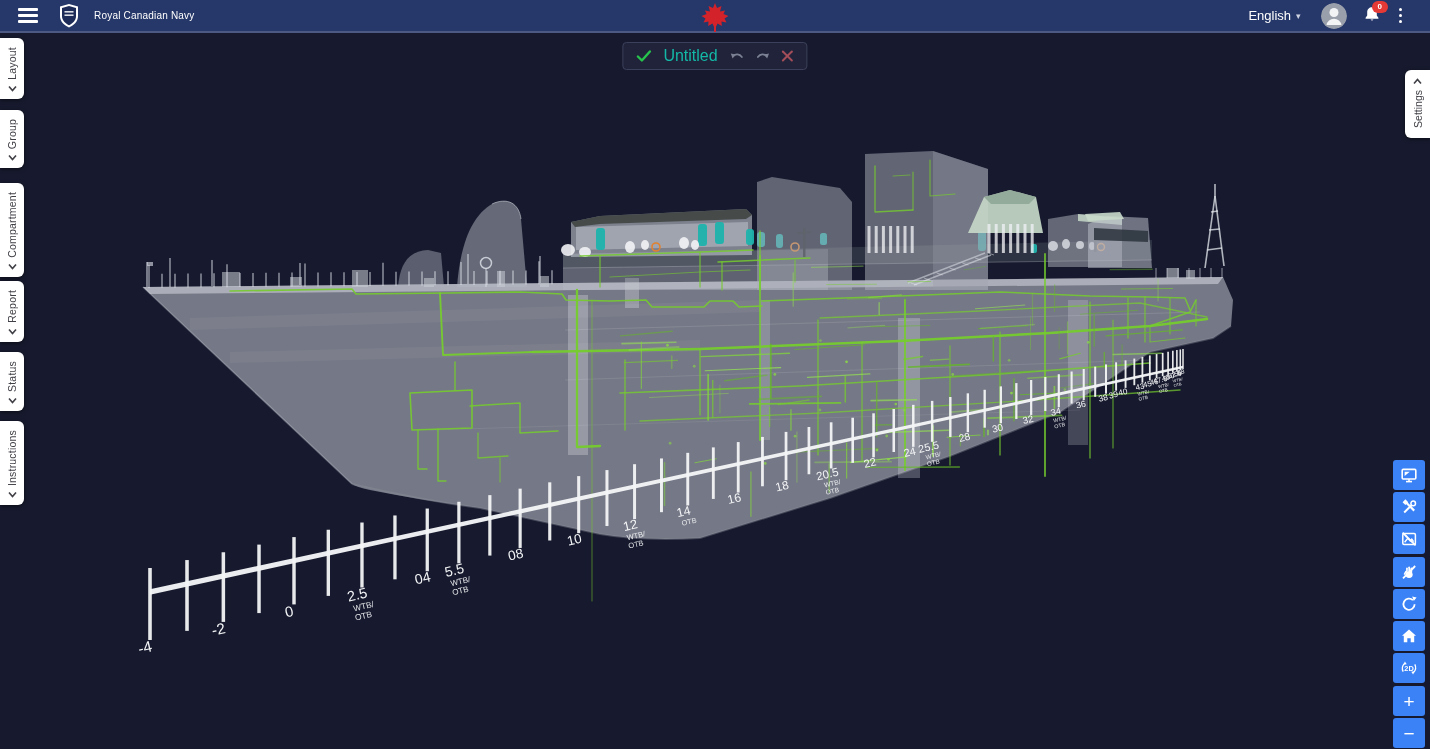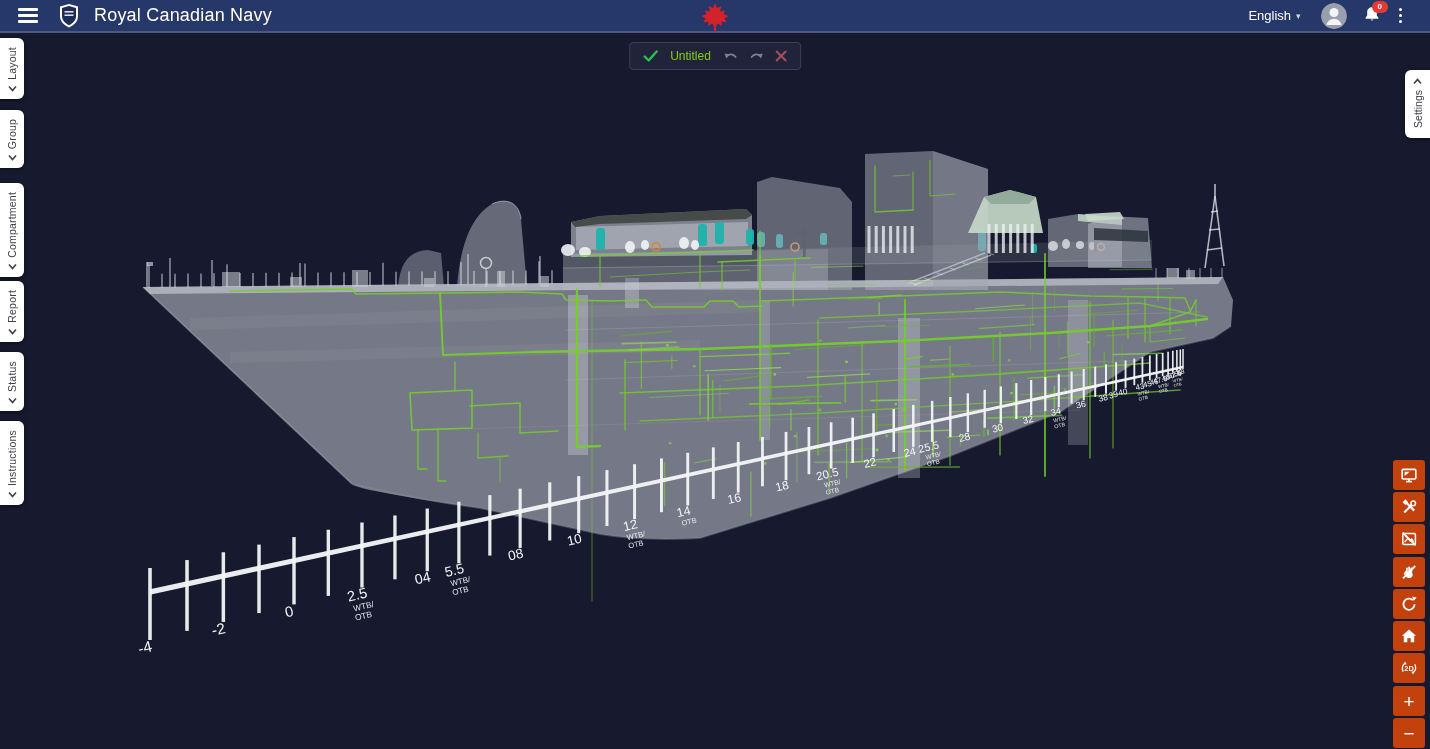--- a/index.html
+++ b/index.html
@@ -3,49 +3,49 @@
 <meta charset="utf-8">
 <style>
   html,body{margin:0;padding:0;background:#0e1020;}
   .stage{position:relative;width:1430px;height:749px;overflow:hidden;background:#171a2e;font-family:"Liberation Sans",sans-serif;}
 
   
   .navbar{position:absolute;top:0;left:0;right:0;height:31px;background:#263869;border-bottom:2px solid #4d5983;display:flex;align-items:center;z-index:30;}
   .nav-left{display:flex;align-items:center;gap:14px;padding-left:18px;}
   .hamburger{width:26px;height:22px;display:flex;flex-direction:column;justify-content:center;gap:3.5px;background:none;border:none;cursor:pointer;padding:0;}
   .hamburger span{display:block;width:20px;height:2.4px;background:#fff;border-radius:1px;}
-  .nav-title{color:#fff;font-size:18px;letter-spacing:.2px;}
+  .nav-title{color:#fff;font-size:10px;letter-spacing:.2px;}
   .leaf{position:absolute;left:50%;top:1px;transform:translateX(-50%);width:34px;height:32px;z-index:31;}
   .nav-right{position:absolute;right:26px;top:0;height:31px;display:flex;align-items:center;gap:14px;}
   .lang{display:flex;align-items:center;gap:5px;color:#fff;font-size:13px;cursor:pointer;background:none;border:none;}
   .lang .caret{font-size:9px;color:#cfd4e2;}
   .avatar{width:26px;height:26px;border-radius:50%;overflow:hidden;cursor:pointer;border:none;padding:0;background:none;}
   .bellwrap{position:relative;cursor:pointer;background:none;border:none;padding:0;width:22px;height:24px;}
   .badge{position:absolute;top:-3px;right:-5px;min-width:12px;height:12px;border-radius:7px;background:#e53935;color:#fff;font-size:8px;line-height:12px;text-align:center;padding:0 2px;font-weight:bold;}
   .kebab{display:flex;flex-direction:column;gap:2.6px;background:none;border:none;cursor:pointer;padding:2px;}
   .kebab i{width:3.4px;height:3.4px;border-radius:50%;background:#fff;display:block;}
 
   
   .canvas{position:absolute;top:33px;left:0;right:0;bottom:0;cursor:grab;}
   .canvas svg{display:block;}
 
   
   .doc-toolbar{position:absolute;left:50%;top:42px;transform:translateX(-50%);height:26px;display:flex;align-items:center;gap:9px;padding:0 12px;background:#20233a;border:1px solid #3c405a;border-radius:4px;z-index:25;}
-  .doc-toolbar .t-title{color:#84cc16;font-size:12px;padding:0 2px;}
+  .doc-toolbar .t-title{color:#14b8a6;font-size:16px;padding:0 2px;}
   .icon-btn{background:none;border:none;padding:0;cursor:pointer;display:flex;align-items:center;}
 
   
   .side-tab{position:absolute;left:0;width:24px;background:#fff;border-radius:0 6px 6px 0;box-shadow:0 1px 4px rgba(0,0,0,.55);display:flex;flex-direction:column;align-items:center;padding:9px 0 7px;gap:5px;cursor:pointer;border:none;z-index:20;}
   .side-tab .vlabel{writing-mode:vertical-rl;transform:rotate(180deg);font-size:10.5px;color:#3f3f46;letter-spacing:.2px;font-family:"Liberation Sans",sans-serif;}
   .side-tab .chev,.right-tab .chev{line-height:0;}
   .right-tab{position:absolute;right:0;width:25px;background:#fff;border-radius:6px 0 0 6px;box-shadow:0 1px 4px rgba(0,0,0,.55);display:flex;flex-direction:column;align-items:center;padding:8px 0 10px;gap:5px;cursor:pointer;border:none;z-index:20;}
   .right-tab .vlabel{writing-mode:vertical-rl;transform:rotate(180deg);font-size:10.5px;color:#3f3f46;}
 
   
-  .vbtn{position:absolute;right:5px;width:32px;height:30px;background:#c2410c;border:none;border-radius:3px;display:flex;align-items:center;justify-content:center;cursor:pointer;z-index:20;}
+  .vbtn{position:absolute;right:5px;width:32px;height:30px;background:#3b82f6;border:none;border-radius:3px;display:flex;align-items:center;justify-content:center;cursor:pointer;z-index:20;}
   .vbtn .glyph{color:#fff;font-size:19px;line-height:1;font-family:"Liberation Sans",sans-serif;}
 </style>
 </head>
 <body>
 
 <div class="stage">
 
   <header class="navbar">
     <div class="nav-left">
       <button class="hamburger">

